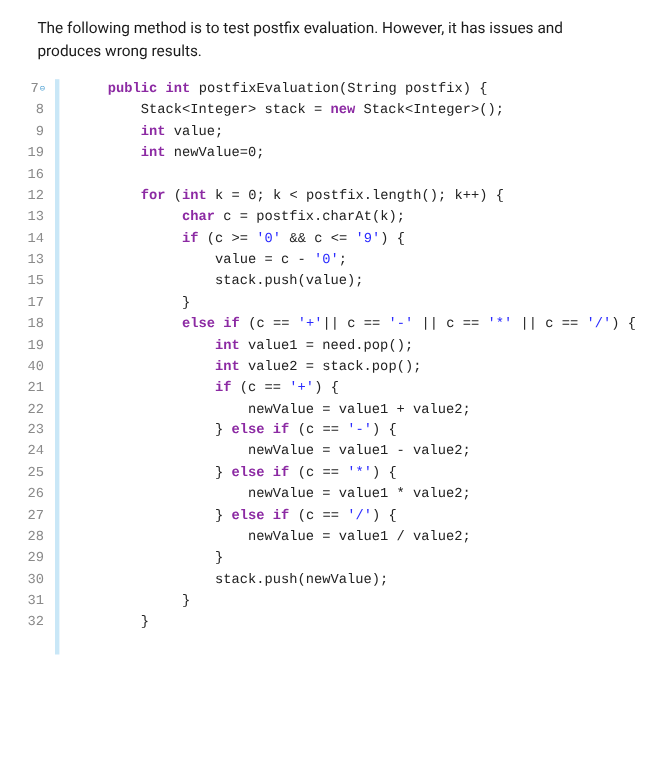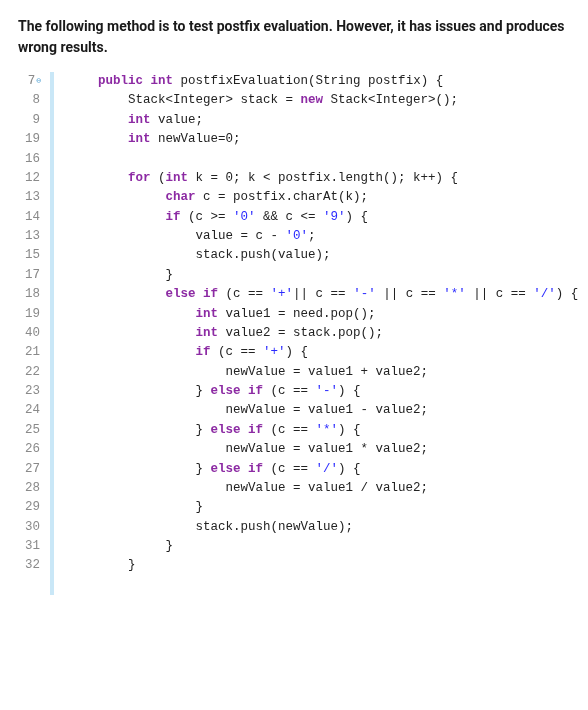--- a/index.html
+++ b/index.html
@@ -7,22 +7,21 @@
     padding: 16px 18px;
     font-family: -apple-system, BlinkMacSystemFont, "Segoe UI", Roboto, Arial, sans-serif;
     font-size: 14px;
     color: #1a1a1a;
     background: #fff;
     width: 588px;
     box-sizing: border-box;
     line-height: 1.5;
   }
   .prose p {
-    margin: 0 0 14px 0;
-    font-weight: bold;
+    margin: 0 0 14px 16px;
   }
   .code-area {
     font-family: Consolas, "Courier New", monospace;
     font-size: 12.5px;
     line-height: 1.55;
     white-space: pre;
     display: flex;
     margin-top: 8px;
   }
   .gutter {

